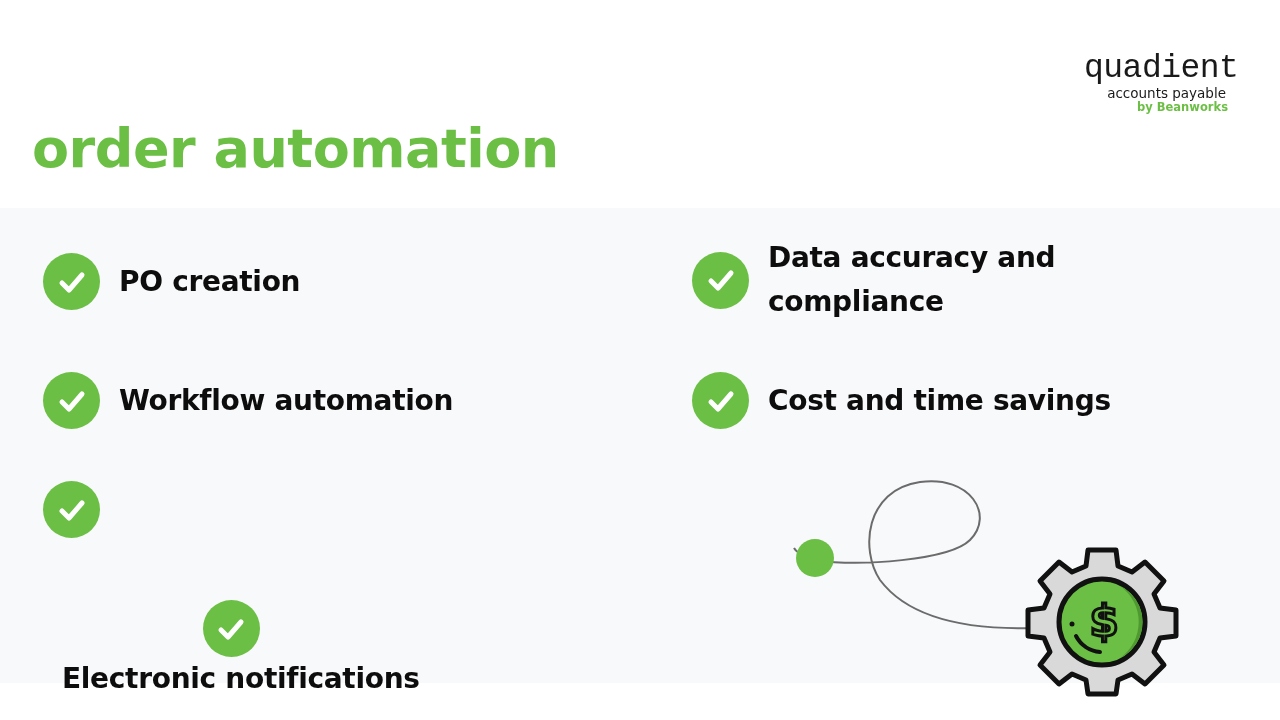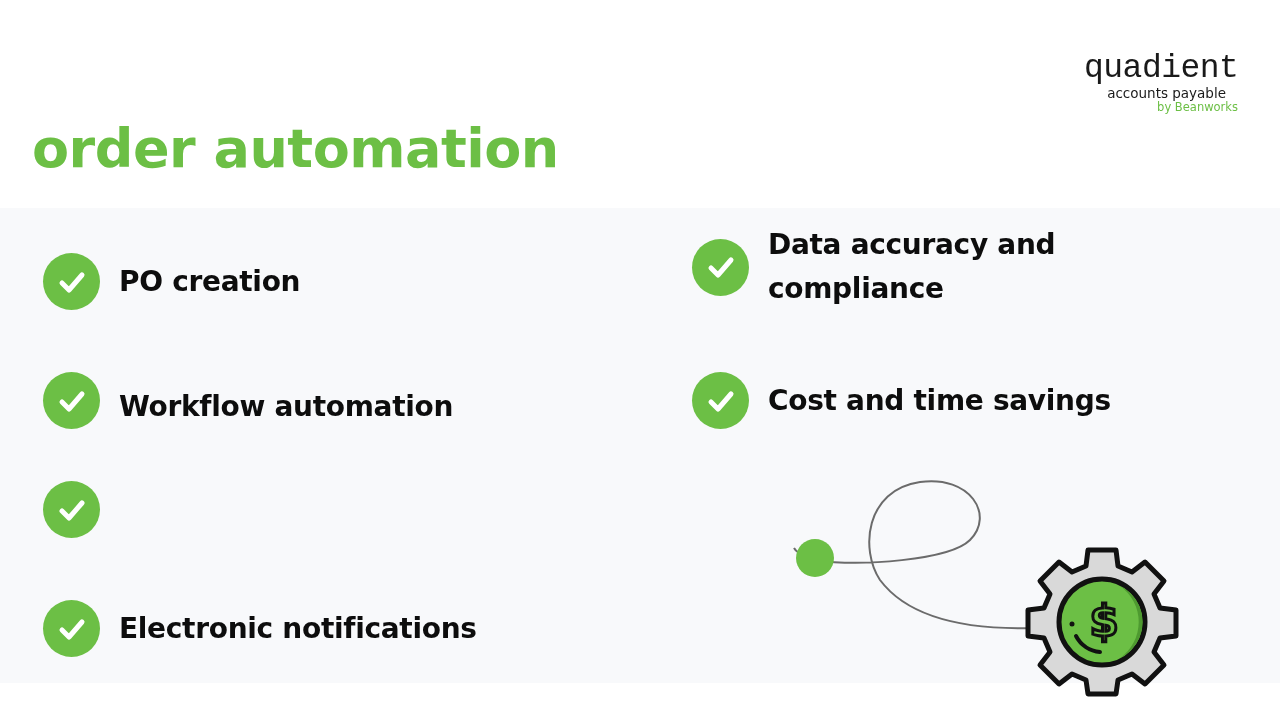--- a/index.html
+++ b/index.html
@@ -7,21 +7,21 @@
          font-family:"DejaVu Sans", sans-serif; }
   .title { position:absolute; left:32px; top:50px; margin:0; color:#6cbf45;
            font-family:"DejaVu Sans", sans-serif; font-weight:bold; font-size:54px; line-height:66px;
            letter-spacing:-0.5px; }
   .logo { position:absolute; left:1084px; top:52px; width:156px; }
   .logo-main { font-family:Liberation Mono, monospace; font-size:33px; line-height:34px; color:#1a1a1a;
                font-weight:normal; letter-spacing:-0.5px; }
   .logo-sub { font-family:"DejaVu Sans", sans-serif; font-size:13.5px; line-height:14px; color:#1a1a1a;
               text-align:right; margin-right:14px; }
   .logo-by { font-family:"DejaVu Sans", sans-serif; font-size:11.5px; line-height:14px; color:#6cbf45;
-             text-align:right; font-weight:normal; margin-right:2px; }
+             text-align:right; font-weight:bold; margin-right:12px; }
   .panel { position:absolute; left:0; top:208px; width:1280px; height:475px; background:#f8f9fb; }
   .item { position:absolute; display:flex; align-items:center; }
   .check { width:57px; height:57px; border-radius:50%; background:#6cbf45; flex:0 0 57px;
            display:flex; align-items:center; justify-content:center; }
   .label { margin-left:19px; font-family:"DejaVu Sans", sans-serif; font-weight:bold; font-size:28px;
            line-height:44px; color:#0d0d0d; letter-spacing:-0.3px; }
   .deco { position:absolute; left:780px; top:470px; }
 </style>
 </head>
 <body>
@@ -41,47 +41,47 @@
 
 <div class="item" style="left:43px; top:253px;">
   <div class="check">
     <svg width="34" height="34" viewBox="0 0 34 34">
         <path d="M7 18 L14 25 L27 10" fill="none" stroke="#fff" stroke-width="5" stroke-linecap="round" stroke-linejoin="round"></path>
       </svg>
   </div>
   <span class="label">PO creation</span>
 </div>
 
-<div class="item" style="left:43px; top:372px;align-items:flex-end;">
+<div class="item" style="left:43px; top:372px;">
   <div class="check">
     <svg width="34" height="34" viewBox="0 0 34 34">
         <path d="M7 18 L14 25 L27 10" fill="none" stroke="#fff" stroke-width="5" stroke-linecap="round" stroke-linejoin="round"></path>
       </svg>
   </div>
   <span class="label">Workflow automation</span>
 </div>
 
 <div class="item" style="left:43px; top:481px;">
   <div class="check">
     <svg width="34" height="34" viewBox="0 0 34 34">
         <path d="M7 18 L14 25 L27 10" fill="none" stroke="#fff" stroke-width="5" stroke-linecap="round" stroke-linejoin="round"></path>
       </svg>
   </div>
 </div>
 
-<div class="item" style="left:43px; top:600px;">
+<div class="item" style="left:43px; top:600px;flex-direction:column;">
   <div class="check">
     <svg width="34" height="34" viewBox="0 0 34 34">
         <path d="M7 18 L14 25 L27 10" fill="none" stroke="#fff" stroke-width="5" stroke-linecap="round" stroke-linejoin="round"></path>
       </svg>
   </div>
   <span class="label">Electronic notifications</span>
 </div>
 
-<div class="item" style="left:692px; top:223px;justify-content:center;">
+<div class="item" style="left:692px; top:236px;justify-content:center;">
   <div class="check">
     <svg width="34" height="34" viewBox="0 0 34 34">
         <path d="M7 18 L14 25 L27 10" fill="none" stroke="#fff" stroke-width="5" stroke-linecap="round" stroke-linejoin="round"></path>
       </svg>
   </div>
   <span class="label">
     <span>Data accuracy and</span><br>
     <span>compliance</span>
   </span>
 </div>

